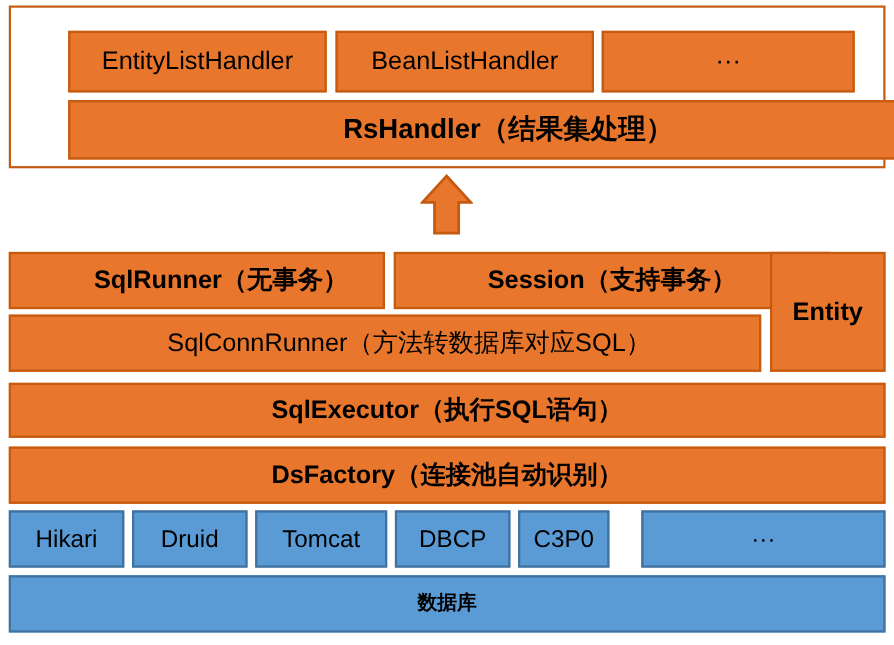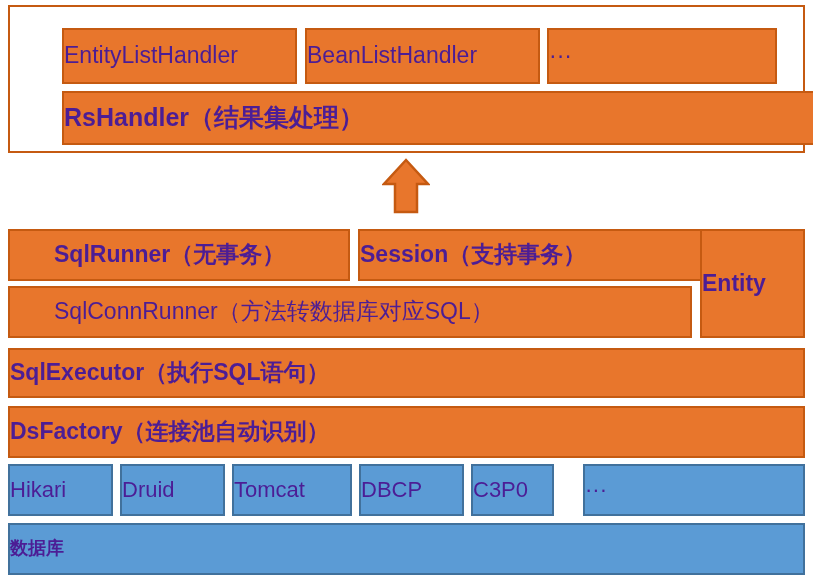--- a/index.html
+++ b/index.html
@@ -20,21 +20,22 @@
     height: 586px;
     background: #ffffff;
   }
 
   
   .box {
     position: absolute;
     box-sizing: border-box;
     display: flex;
     align-items: center;
-    color: #4c1d95;
+    justify-content: center;
+    color: #000000;
     text-align: center;
     line-height: 1.1;
     white-space: nowrap;
   }
   .orange {
     background: #E8762C;
     border: 2px solid #C55A11;
   }
   .blue {
     background: #5B9BD5;

